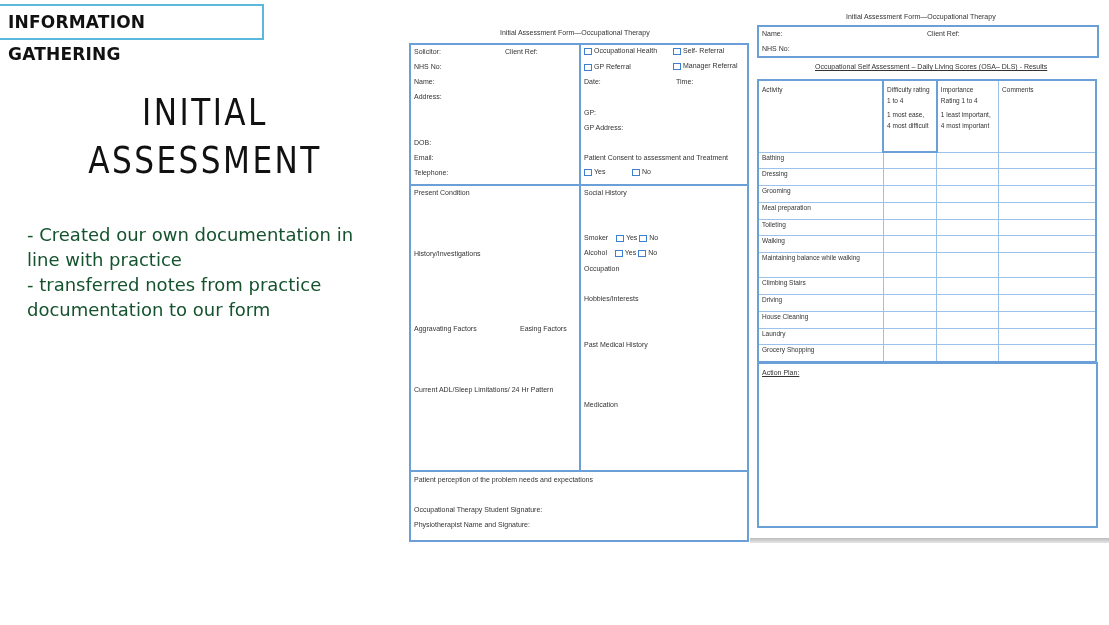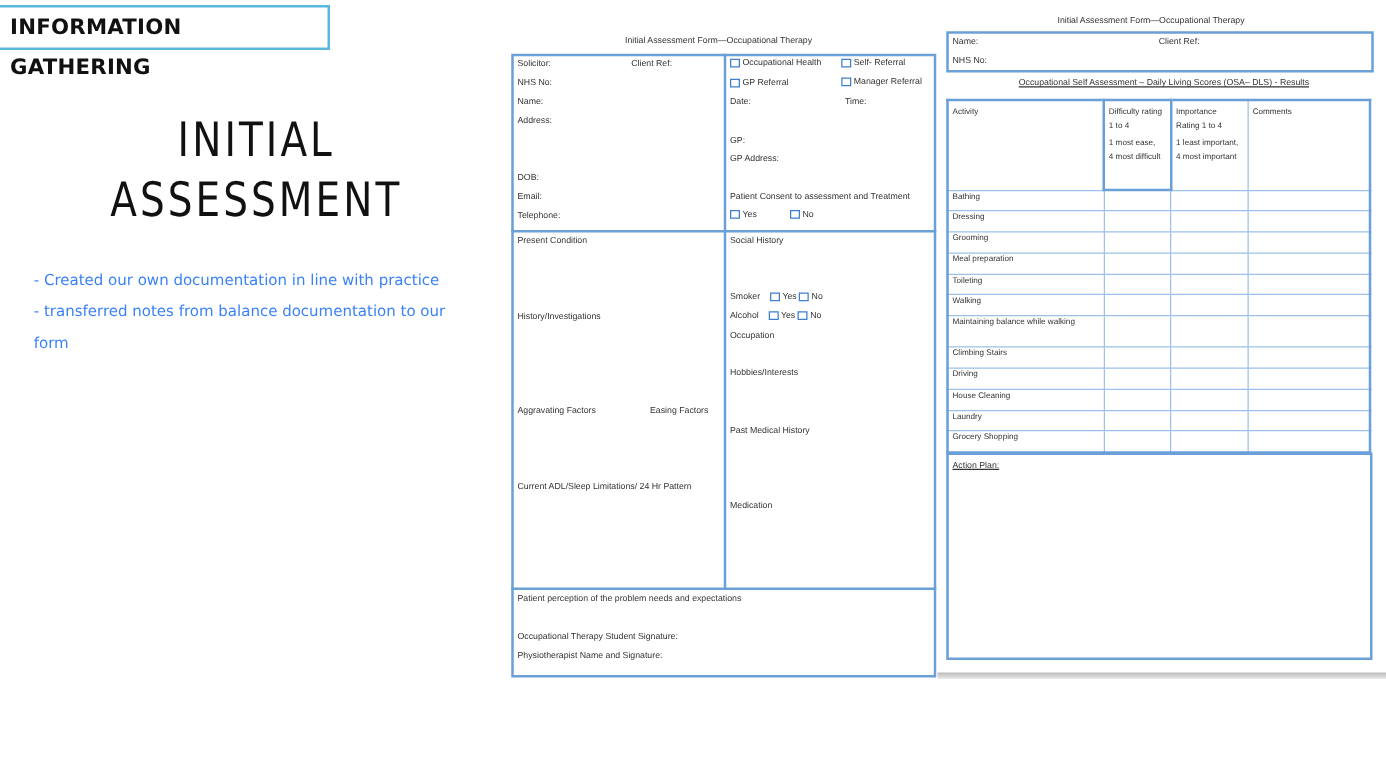--- a/index.html
+++ b/index.html
@@ -11,22 +11,22 @@
     border: 2px solid #5bb8dd; background: #fff;
     font-family: "DejaVu Sans", sans-serif; font-weight: bold; font-size: 17px;
     line-height: 32px; padding-left: 8px; letter-spacing: 0.2px; color: #111;
   }
   .slide-title {
     position: absolute; left: 60px; top: 88px; width: 290px; text-align: center;
     font-family: "DejaVu Sans", sans-serif; font-size: 38px; line-height: 48px;
     letter-spacing: 3px; color: #111; transform: scaleX(0.82); transform-origin: center;
   }
   .bullets {
-    position: absolute; left: 27px; top: 212px; width: 330px;
-    font-family: "DejaVu Sans", sans-serif; font-size: 12px; line-height: 25px; color: #3b82f6;
+    position: absolute; left: 27px; top: 222px; width: 330px;
+    font-family: "DejaVu Sans", sans-serif; font-size: 18px; line-height: 25px; color: #14532d;
   }
   .bullets p { margin: 0; }
 
   .form-text { font-family: "Liberation Sans", sans-serif; font-size: 7px; color: #333; white-space: nowrap; }
   .abs { position: absolute; }
 
   
   .lf-title { position: absolute; left: 500px; top: 29px; }
   .lf-box { position: absolute; left: 409px; top: 43px; width: 340px; height: 499px; border: 2px solid #6a9fd8; }
   .lf-vline { position: absolute; left: 579px; top: 43px; width: 2px; height: 428px; background: #6a9fd8; }
@@ -52,21 +52,21 @@
 
 <div class="section-tag">INFORMATION GATHERING</div>
 
 <div class="slide-title">
   <div>INITIAL</div>
   <div>ASSESSMENT</div>
 </div>
 
 <div class="bullets">
   <p>- Created our own documentation in line with practice</p>
-  <p>- transferred notes from balance documentation to our form</p>
+  <p>- transferred notes from practice documentation to our form</p>
 </div>
 
 <div>
   <div class="lf-title form-text">Initial Assessment Form—Occupational Therapy</div>
   <div class="lf-box"></div>
   <div class="lf-vline"></div>
   <div class="lf-hline1"></div>
   <div class="lf-hline2"></div>
 
   <span class="abs form-text" style="left:414px;top:48px">Solicitor:</span>

